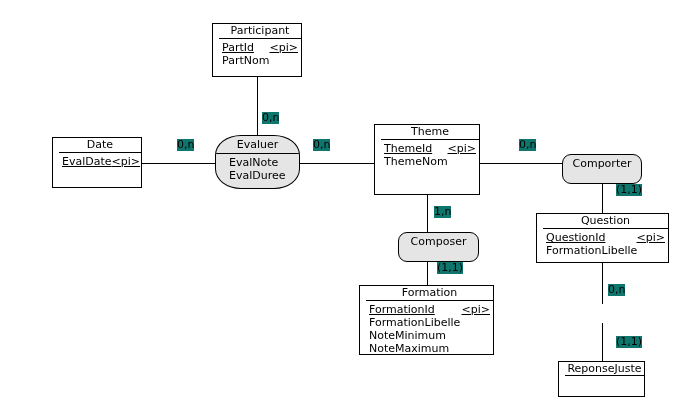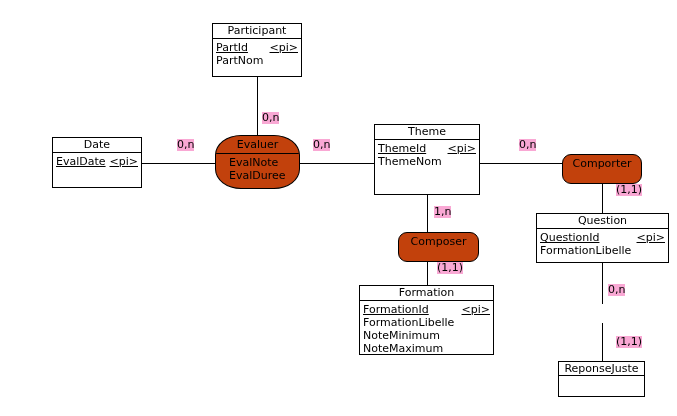--- a/index.html
+++ b/index.html
@@ -21,20 +21,21 @@
     left: 0; top: 0;
     width: 677px; height: 416px;
   }
   .wires line { stroke: #000; stroke-width: 1; shape-rendering: crispEdges; }
 
   
   .entity {
     position: absolute;
     background: #ffffff;
     border: 1px solid #000;
+    padding-left: 6px;
   }
   .entity .hdr {
     height: 15px;
     line-height: 14px;
     border-bottom: 1px solid #000;
     text-align: center;
     white-space: nowrap;
     overflow: hidden;
   }
   .entity .bd { padding: 2px 3px 0 3px; }
@@ -43,21 +44,21 @@
     justify-content: space-between;
     line-height: 13px;
     height: 13px;
     white-space: nowrap;
   }
   .attr.pk .nm, .attr.pk .tag { text-decoration: underline; text-underline-offset: 1px; }
 
   
   .rel {
     position: absolute;
-    background: #c2410c;
+    background: #e5e5e5;
     border: 1px solid #000;
     overflow: hidden;
     text-align: center;
   }
   .rel-sm {
     height: 30px;
     line-height: 17px;
     border-radius: 9px;
     white-space: nowrap;
   }
@@ -80,21 +81,21 @@
   #question    { left: 536px; top: 213px; width: 133px; height: 50px; }
   #formation   { left: 359px; top: 285px; width: 135px; height: 70px; }
   #reponse     { left: 558px; top: 361px; width: 87px;  height: 36px; }
   #reponse .hdr { height: 14px; line-height: 13px; }
 
   #comporter    { left: 562px; top: 154px; width: 80px; }
   #composer     { left: 386px; top: 232px; width: 81px; margin-left: 12px; }
   #correspondre { left: 554px; top: 304px; width: 96px; }
 
   
-  .card { position: absolute; line-height: 12px; white-space: nowrap; background: #f9a8d4; }
+  .card { position: absolute; line-height: 12px; white-space: nowrap; background: #0f766e; }
   #c-part-eval     { left: 262px; top: 112px; }
   #c-date-eval     { left: 177px; top: 139px; }
   #c-eval-theme    { left: 313px; top: 139px; }
   #c-theme-comp    { left: 519px; top: 139px; }
   #c-comp-quest    { left: 616px; top: 184px; }
   #c-theme-composer{ left: 434px; top: 206px; }
   #c-composer-form { left: 437px; top: 262px; }
   #c-quest-corr    { left: 608px; top: 284px; }
   #c-corr-rep      { left: 616px; top: 336px; }
 </style>

